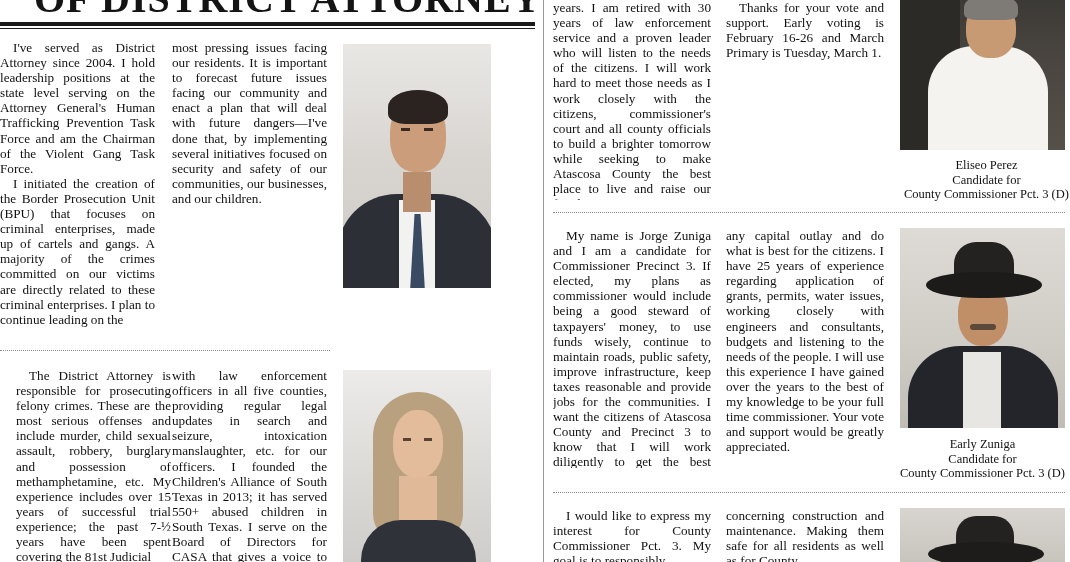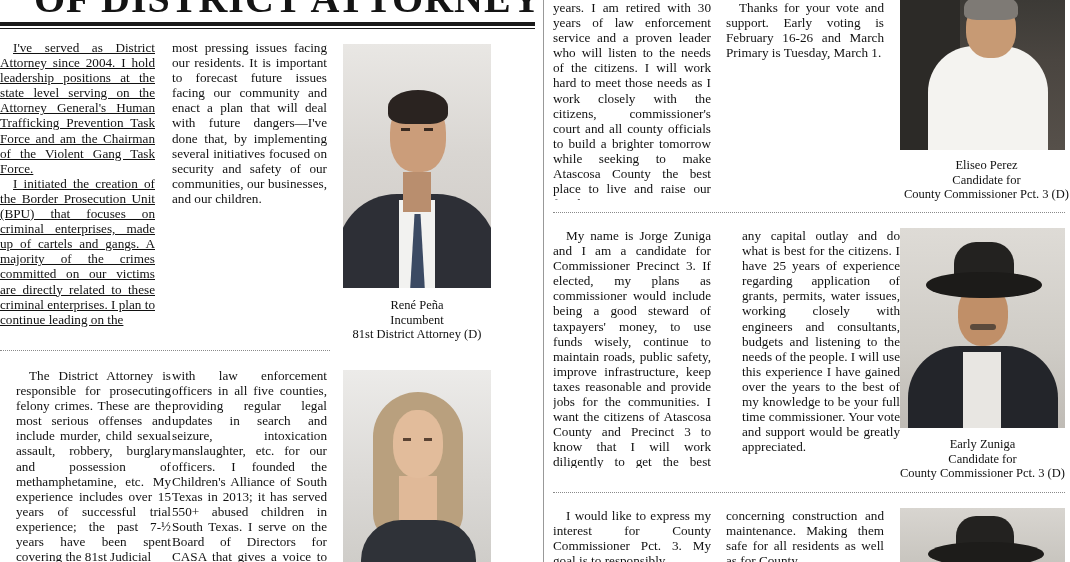--- a/index.html
+++ b/index.html
@@ -81,30 +81,30 @@
   }
   .col p {
     margin: 0;
     text-indent: 13px;
   }
   .col p.noindent {
     text-indent: 0;
   }
 
   
-  #col-l1 { left: 0px;   top: 40px;  width: 155px; height: 290px; text-decoration: underline; }
+  #col-l1 { left: 0px;   top: 40px;  width: 155px; height: 290px; }
   #col-l2 { left: 172px; top: 40px;  width: 155px; height: 290px; }
   #col-l1b { left: 16px;   top: 368px; width: 155px; height: 195px; }
   #col-l2b { left: 172px; top: 368px; width: 155px; height: 195px; }
 
   
   #col-r1 { left: 553px; top: 0px;   width: 158px; height: 200px; }
   #col-r2 { left: 726px; top: 0px;   width: 158px; height: 160px; }
   #col-r1b { left: 553px; top: 228px; width: 158px; height: 240px; }
-  #col-r2b { left: 726px; top: 228px; width: 158px; height: 240px; margin-left: 16px; }
+  #col-r2b { left: 726px; top: 228px; width: 158px; height: 240px; }
   #col-r1c { left: 553px; top: 508px; width: 158px; height: 58px; }
   #col-r2c { left: 726px; top: 508px; width: 158px; height: 58px; }
 
   
   .photo {
     position: absolute;
     background: #c9c9c9;
     overflow: hidden;
     border: 0;
   }
@@ -308,25 +308,20 @@
     <div class="bg"></div>
     <div class="suit"></div>
     <div class="shirt"></div>
     <div class="neck"></div>
     <div class="tie"></div>
     <div class="head"></div>
     <div class="hair"></div>
     <div class="eyeL"></div>
     <div class="eyeR"></div>
   </div>
-  <div class="caption" id="cap-pena">
-    <div>René Peña</div>
-    <div>Incumbent</div>
-    <div>81st District Attorney (D)</div>
-  </div>
 
   <div class="dotsep" id="sep-left"></div>
 
   <div class="col" id="col-l1b">
     <p>The District Attorney is responsible for prosecuting felony crimes. These are the most serious offenses and include murder, child sexual assault, robbery, burglary and possession of methamphetamine, etc. My experience includes over 15 years of successful trial experience; the past 7-½ years have been spent covering the 81st Judicial</p>
   </div>
   <div class="col" id="col-l2b">
     <p class="noindent">with law enforcement officers in all five counties, providing regular legal updates in search and seizure, intoxication manslaughter, etc. for our officers. I founded the Children's Alliance of South Texas in 2013; it has served 550+ abused children in South Texas. I serve on the Board of Directors for CASA that gives a voice to children</p>
   </div>
 

